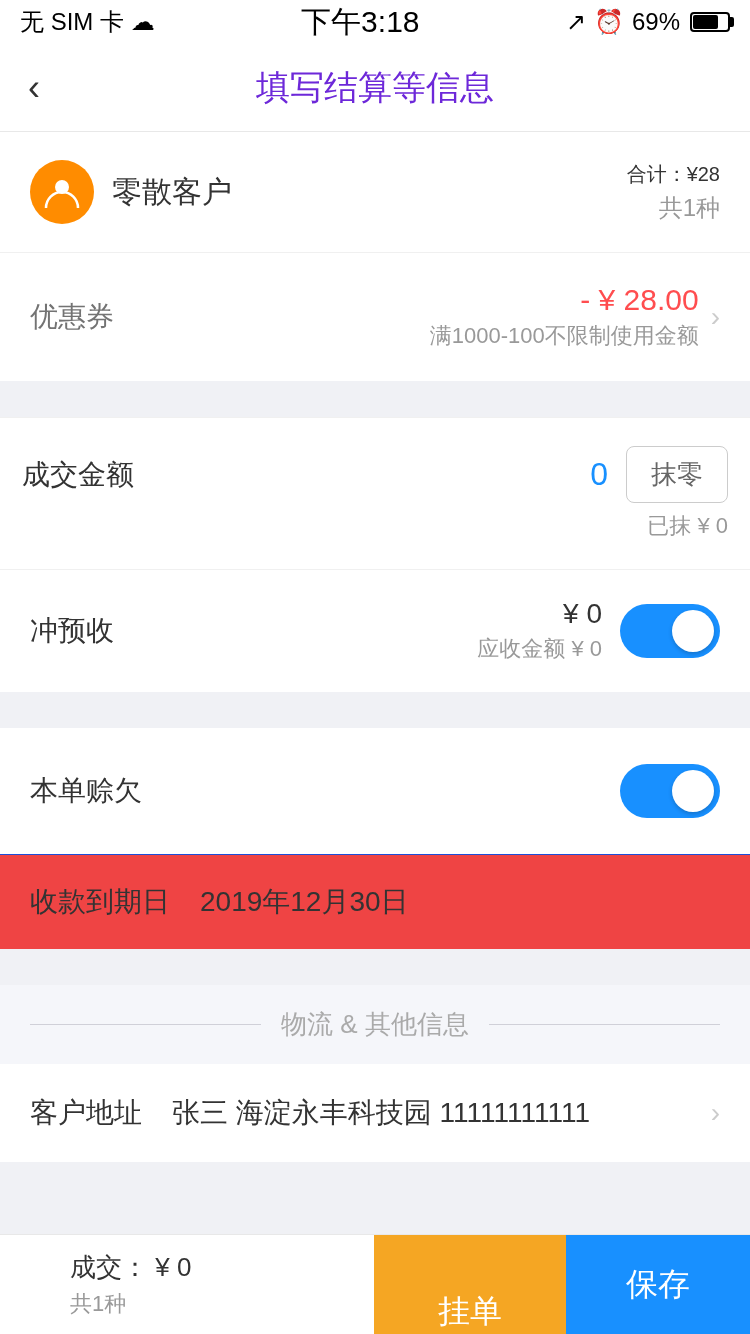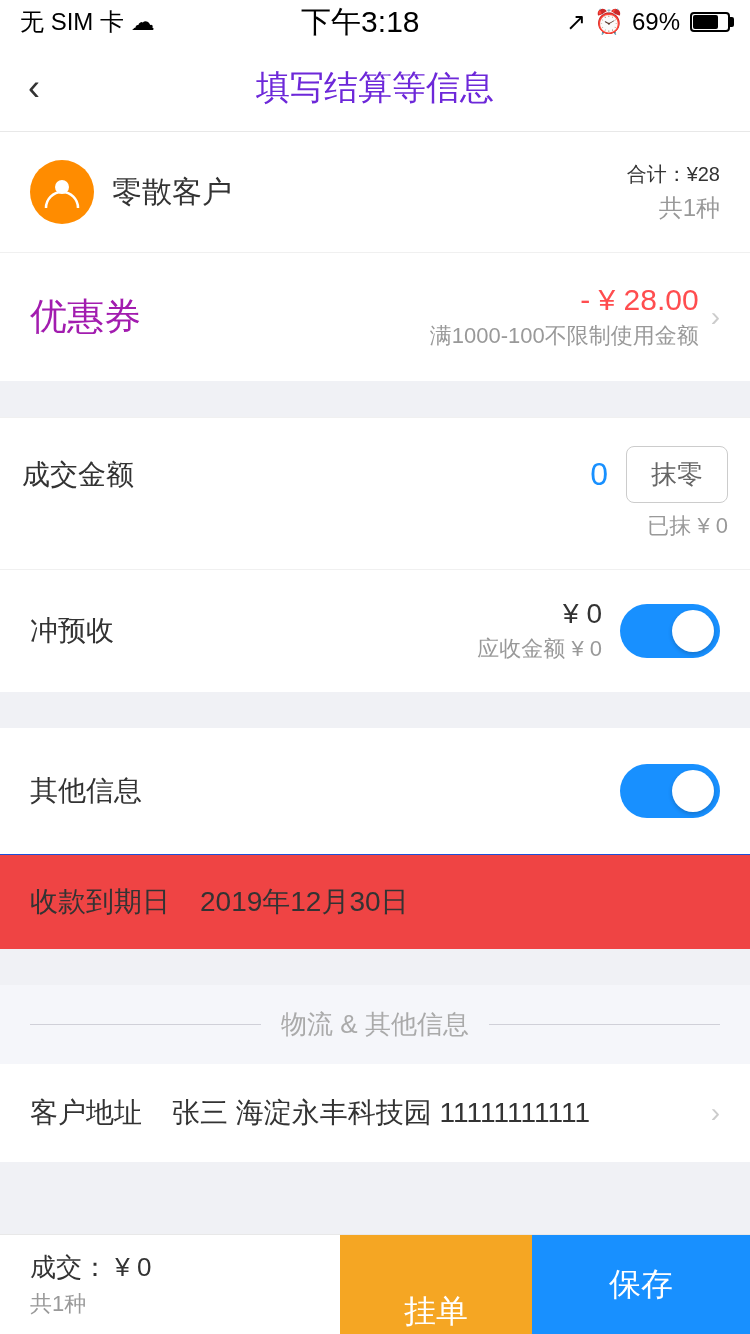--- a/index.html
+++ b/index.html
@@ -138,22 +138,22 @@
     
     .row-item {
       display: flex;
       align-items: center;
       justify-content: space-between;
       padding: 30px 30px;
       background: #fff;
       border-top: 1px solid #f0f0f0;
     }
     .row-label {
-      font-size: 37px;
-      color: #a21caf;
+      font-size: 28px;
+      color: #737373;
     }
     .row-right {
       display: flex;
       align-items: center;
       gap: 12px;
     }
     .row-right-col {
       text-align: right;
     }
     .discount-amount {
@@ -347,41 +347,42 @@
       background: #fff;
       border-top: 1px solid #e8e8e8;
     }
     .bottom-summary {
       flex: 1;
       display: flex;
       flex-direction: column;
       justify-content: center;
       padding: 0 30px;
       gap: 4px;
+      margin-left: 40px;
     }
     .bottom-deal {
       font-size: 26px;
       color: #333;
     }
     .bottom-count {
       font-size: 22px;
       color: #999;
     }
     .bottom-btn-hold {
       width: 192px;
       background: #f5a623;
       display: flex;
       align-items: flex-end;
       justify-content: center;
       font-size: 32px;
       color: #fff;
       cursor: pointer;
     }
     .bottom-btn-save {
-      width: 218px;
+      width: 184px;
       background: #1890ff;
       display: flex;
       align-items: center;
       justify-content: center;
       font-size: 32px;
       color: #fff;
       cursor: pointer;
     }
   </style>
 </head>
@@ -466,21 +467,21 @@
           </div>
         </div>
       </div>
     </div>
   </div>
 
   <div class="section-divider"></div>
 
   <div class="card-section">
     <div class="debt-row">
-      <span class="debt-label">其他信息</span>
+      <span class="debt-label">本单赊欠</span>
       <div class="toggle">
         <div class="toggle-knob"></div>
       </div>
     </div>
 
     <div class="duedate-row" style="display: flex; gap: 30px;">
       <span class="duedate-content">收款到期日</span>
       <span class="duedate-content">2019年12月30日</span>
     </div>
   </div>

